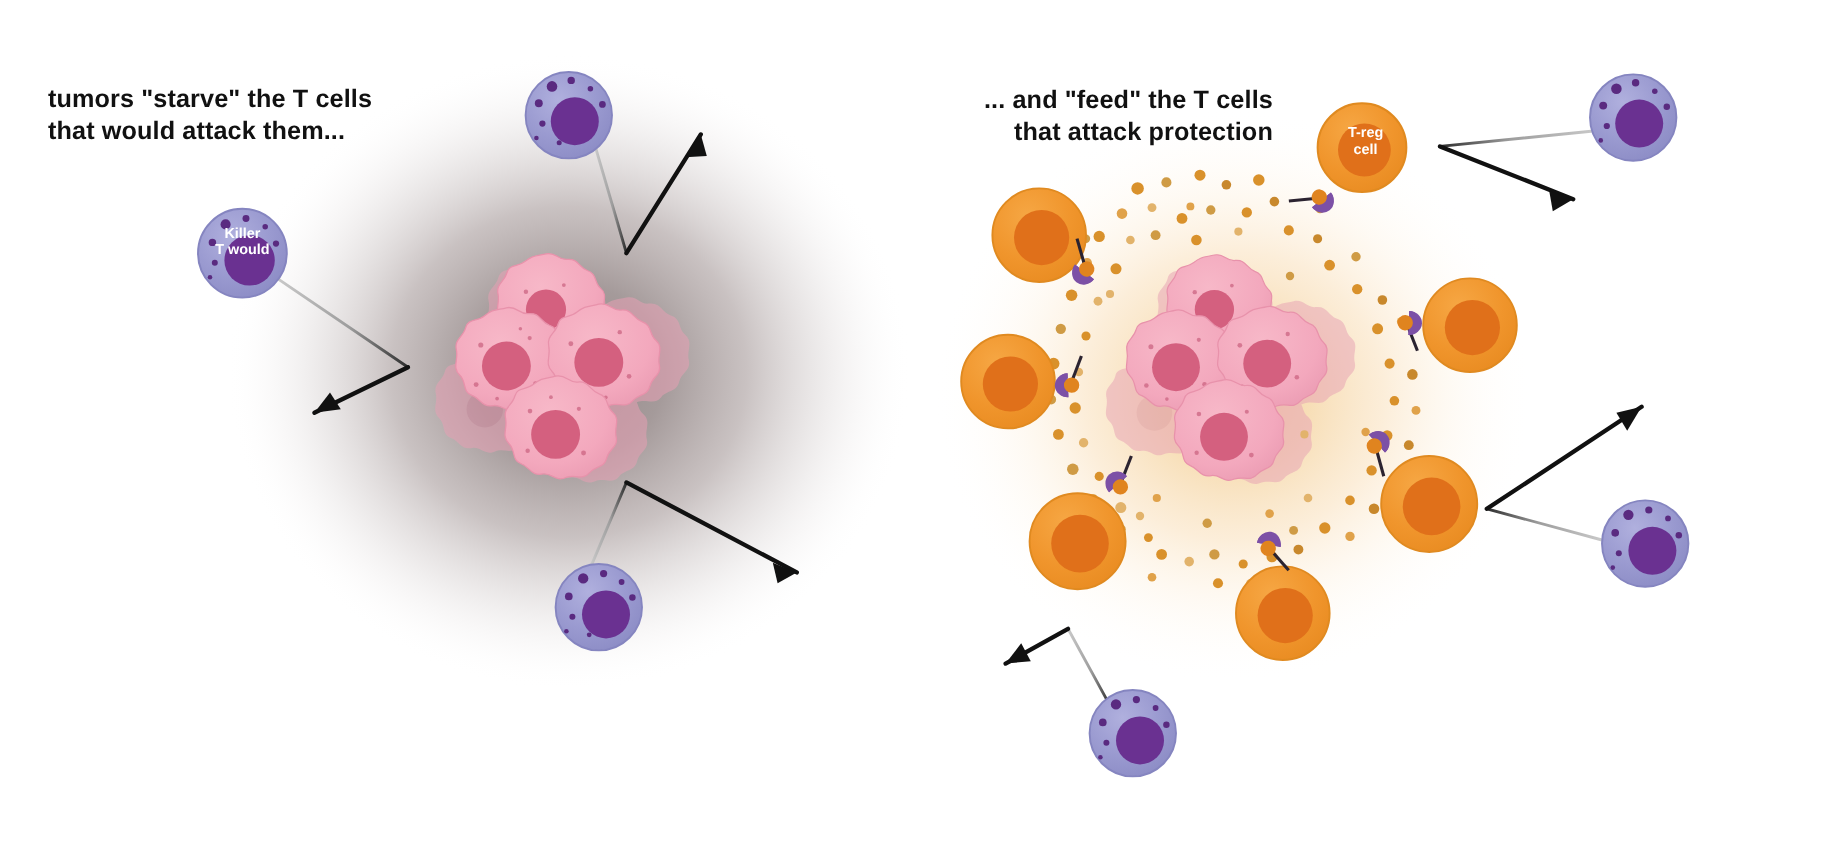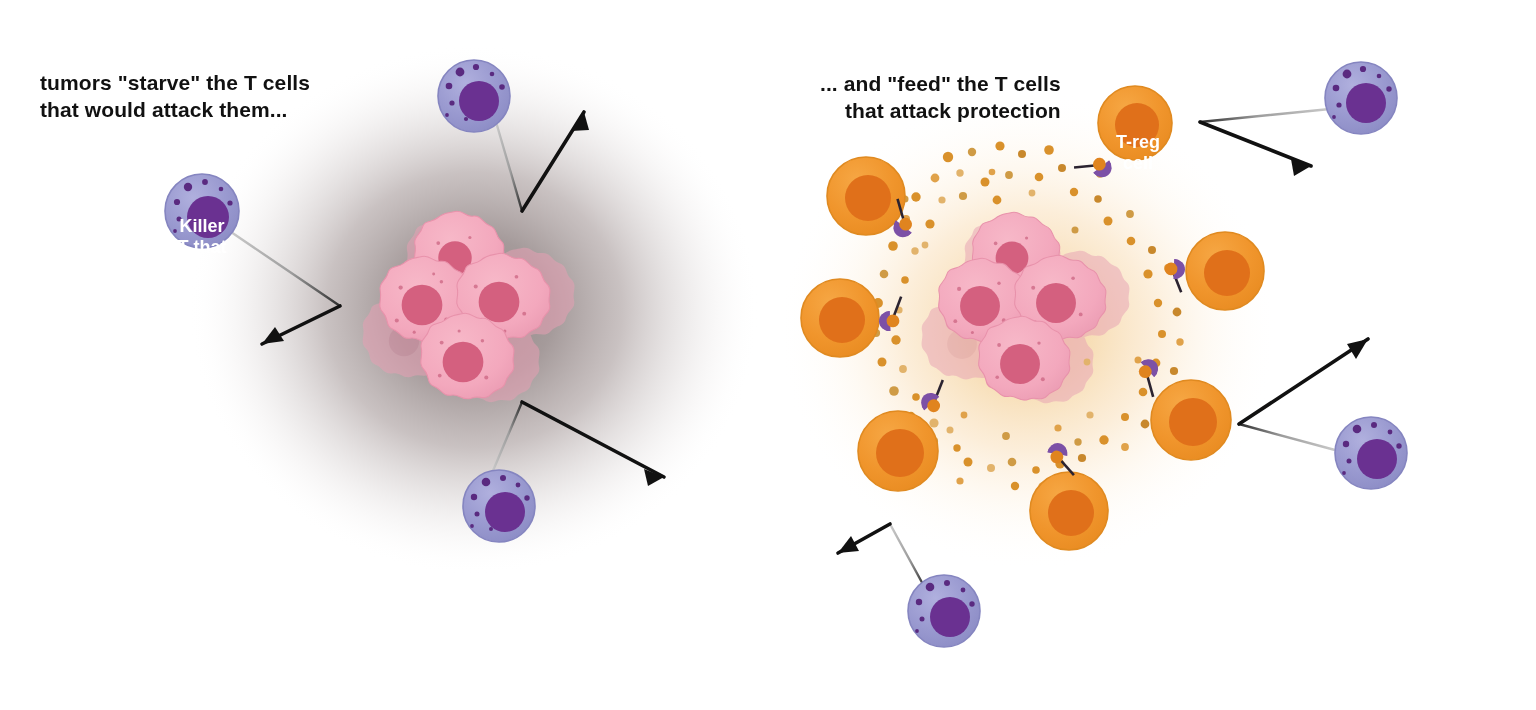--- a/index.html
+++ b/index.html
@@ -43,27 +43,26 @@
   }
   #caption-right {
     left: 820px;
     top: 70px;
     text-align: right;
   }
   .cell-label {
     position: absolute;
     font-family: "Liberation Sans", sans-serif;
     font-weight: bold;
-    font-size: 18px;
+    font-size: 12px;
     line-height: 1.15;
     color: #ffffff;
     text-align: center;
     white-space: pre;
     pointer-events: none;
-    margin-top: 28px;
   }
   #label-killer-t-cell {
     left: 160px;
     top: 188px;
     width: 84px;
   }
   #label-treg-cell {
     left: 1096px;
     top: 104px;
     width: 84px;
@@ -521,18 +520,18 @@
     </g>
   </svg>
 
   <div class="caption" id="caption-left"><span>tumors "starve" the T cells</span>
 <span>that would attack them...</span></div>
 
   <div class="caption" id="caption-right"><span>... and "feed" the T cells</span>
 <span>that attack protection</span></div>
 
   <div class="cell-label" id="label-killer-t-cell"><span>Killer</span>
-<span>T that</span></div>
+<span>T would</span></div>
 
   <div class="cell-label" id="label-treg-cell"><span>T-reg</span>
 <span>cell</span></div>
 
 </div>
 
 </body></html>

